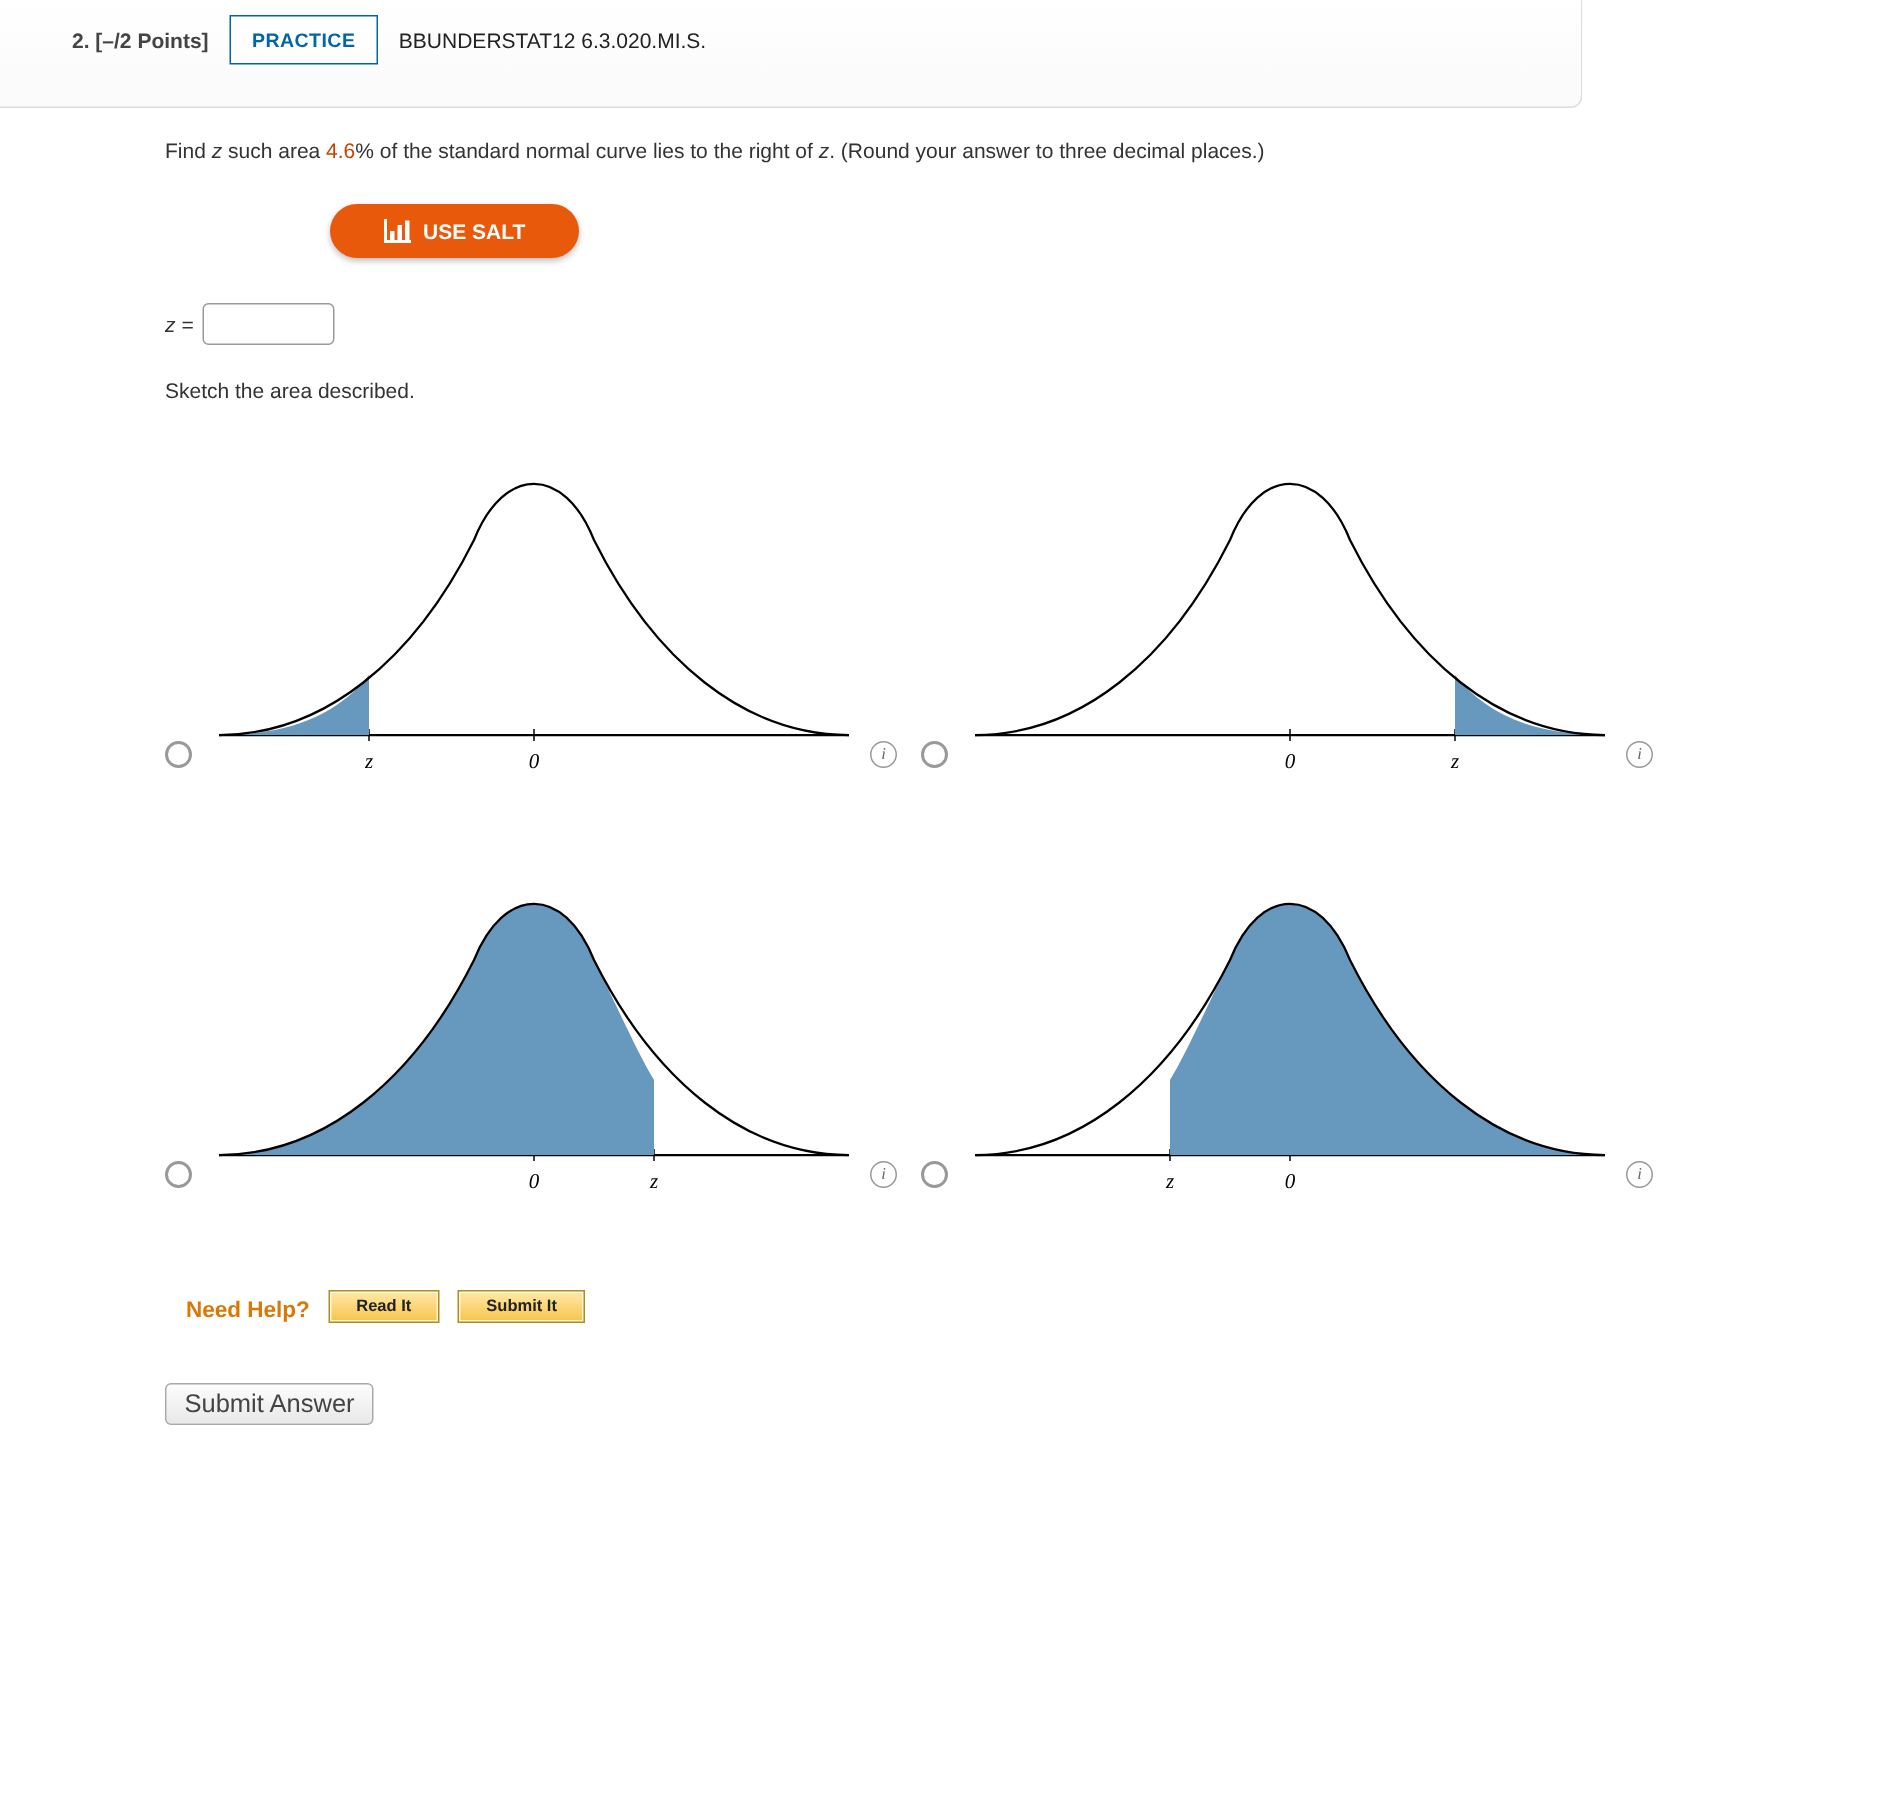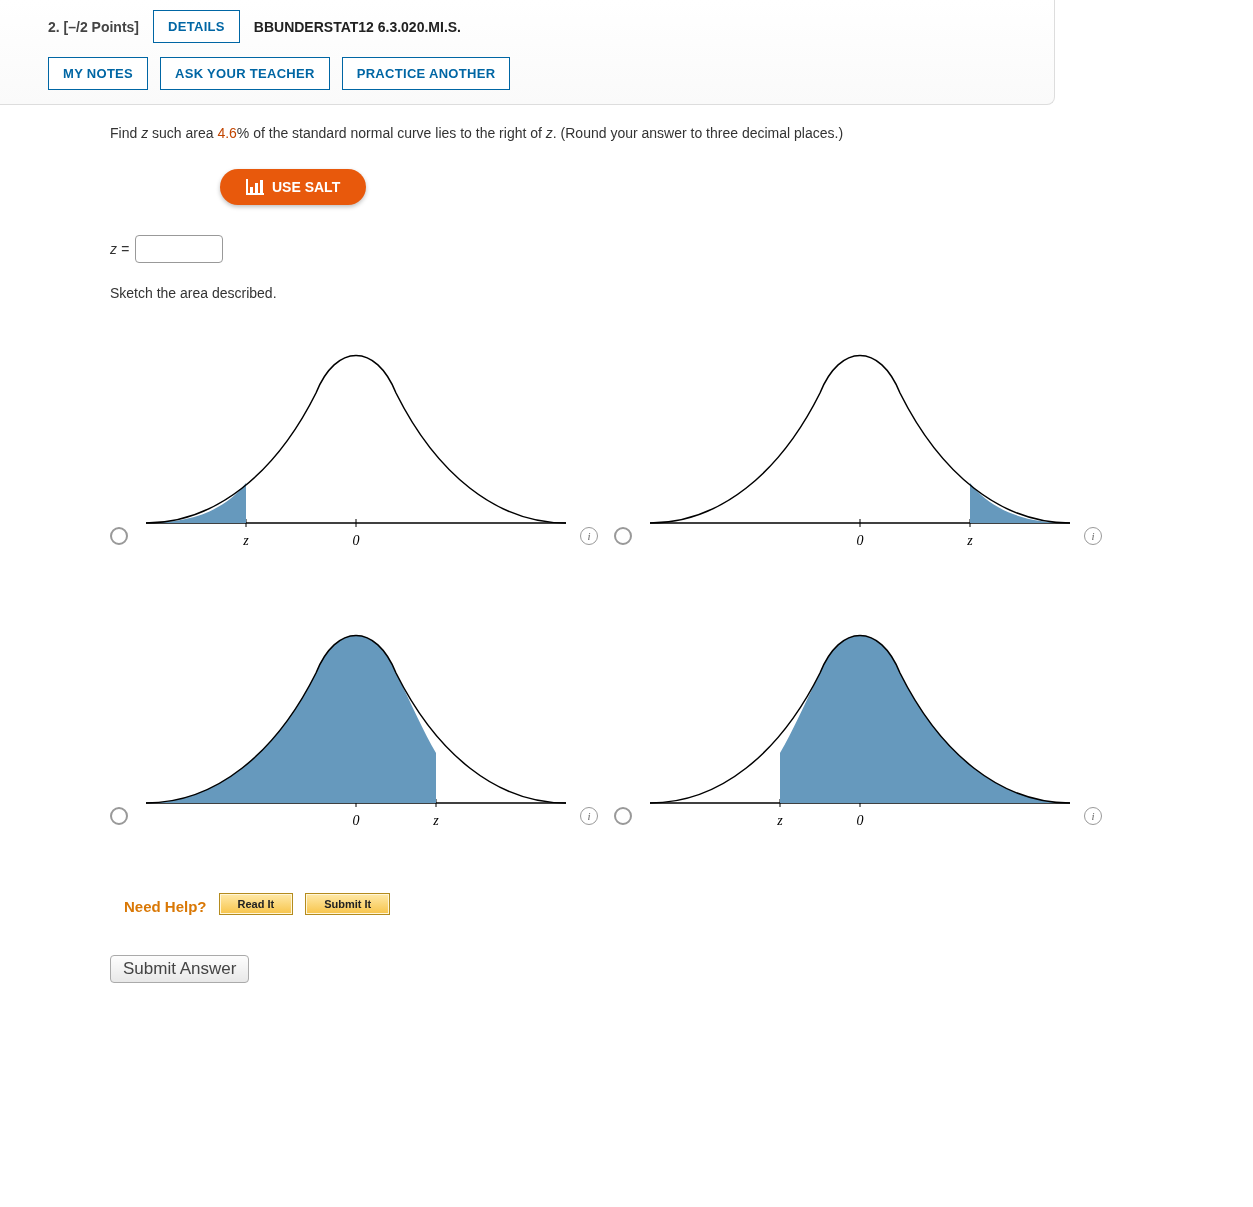--- a/index.html
+++ b/index.html
@@ -35,21 +35,21 @@
     border: 1px solid #0066a4;
     color: #0066a4;
     background: #fff;
     padding: 8px 14px;
     font-size: 13px;
     font-weight: bold;
     cursor: pointer;
     letter-spacing: 0.3px;
   }
   .ref {
-    font-weight: bold;
+    font-weight: normal;
     color: #222;
     font-size: 14px;
   }
   .row2 {
     display: flex;
     gap: 12px;
   }
   .content {
     padding: 20px 40px 40px 110px;
   }
@@ -63,21 +63,21 @@
   .ital { font-style: italic; }
   .salt-row {
     margin-left: 110px;
     margin-bottom: 30px;
   }
   .salt-btn {
     background: #e8590c;
     color: #fff;
     border: none;
     border-radius: 22px;
-    padding: 10px 26px;
+    padding: 10px 36px;
     font-weight: bold;
     font-size: 14px;
     box-shadow: 0 2px 4px rgba(0,0,0,0.25);
     cursor: pointer;
     display: inline-flex;
     align-items: center;
     gap: 8px;
   }
   .zrow {
     display: flex;
@@ -176,27 +176,22 @@
 </head>
 <body>
 <div class="wrap">
 
 <div class="header-box">
   <div class="row1">
     <span class="qnum">
       <span>2.</span>
       <span>[–/2 Points]</span>
     </span>
-    <button class="btn">DETAILS</button>
+    <button class="btn">PRACTICE</button>
     <span class="ref">BBUNDERSTAT12 6.3.020.MI.S.</span>
-  </div>
-  <div class="row2">
-    <button class="btn">MY NOTES</button>
-    <button class="btn">ASK YOUR TEACHER</button>
-    <button class="btn">PRACTICE ANOTHER</button>
   </div>
 </div>
 
 <div class="content">
 
   <div class="prompt">
     <span>Find </span><span class="ital">z</span><span> such area </span><span class="percent">4.6</span><span>% of the standard normal curve lies to the right of </span><span class="ital">z</span><span>. (Round your answer to three decimal places.)</span>
   </div>
 
   <div class="salt-row">

